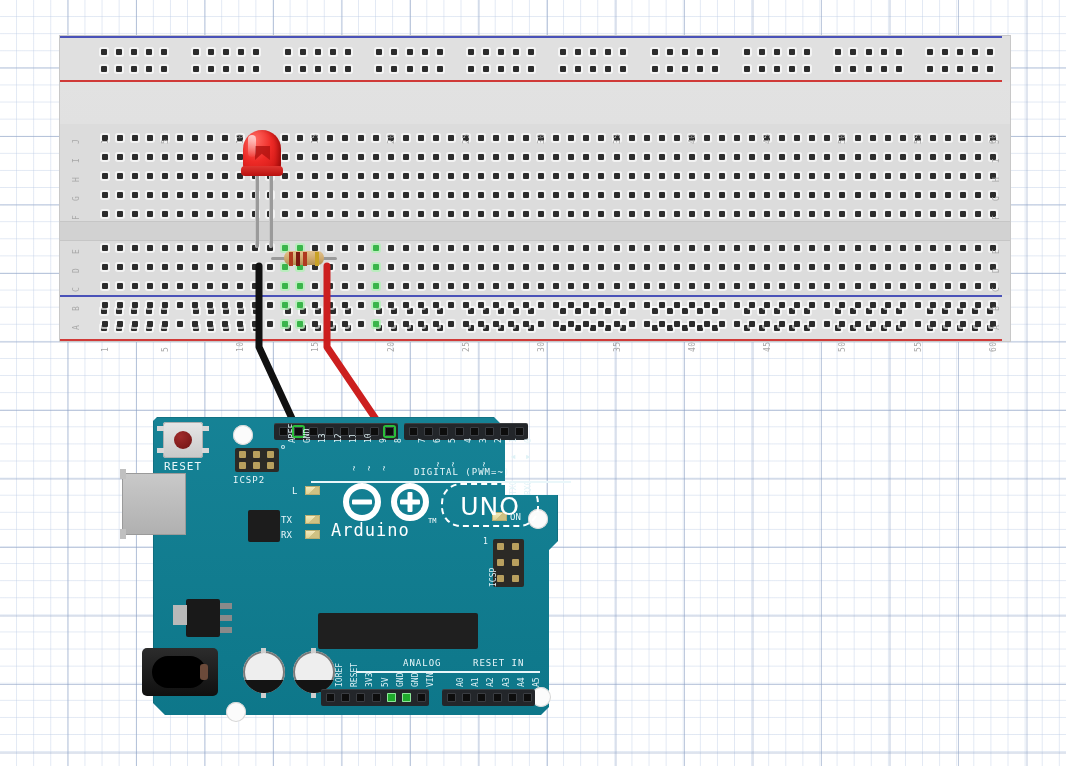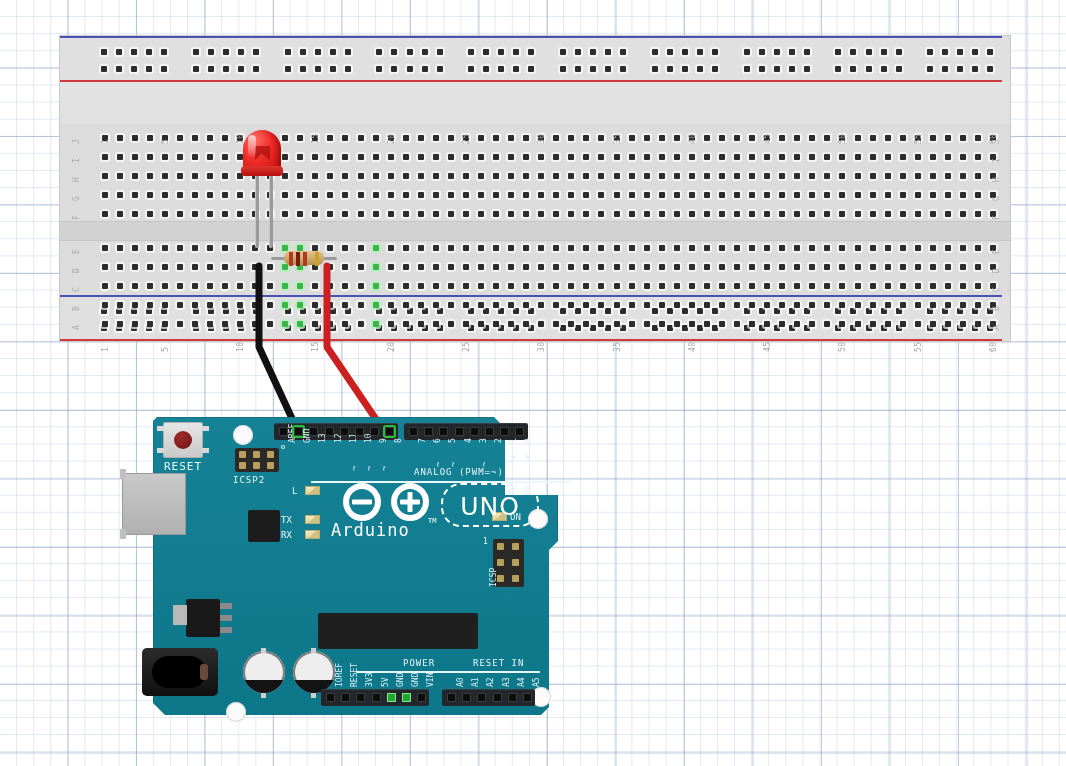--- a/index.html
+++ b/index.html
@@ -1173,38 +1173,38 @@
         <div class="plabel" style="left: 341px; top: 26px;">2</div>
         <div class="pin" style="left: 347.2px; top: 10px;"></div>
         <div class="plabel" style="left: 356.2px; top: 26px;">1</div>
         <div class="plabel" style="left: 356.2px; top: 42px; font-size: 7px;">▲</div>
         <div class="plabel" style="left: 356.2px; top: 78px; font-size: 8px;">TX0</div>
         <div class="pin" style="left: 362.4px; top: 10px;"></div>
         <div class="plabel" style="left: 371.4px; top: 26px;">0</div>
         <div class="plabel" style="left: 371.4px; top: 42px; font-size: 7px;">▼</div>
         <div class="plabel" style="left: 371.4px; top: 78px; font-size: 8px;">RX0</div>
         <div class="sectline" style="left: 158px; top: 64px; width: 260px;"></div>
-        <div class="sectlabel" style="left: 261px; top: 50px;">ANALOG  (PWM=~)</div>
+        <div class="sectlabel" style="left: 261px; top: 50px;">DIGITAL  (PWM=~)</div>
         <div class="hdr" style="left: 168px; top: 272px; width: 108.4px; height: 17px;"></div>
         <div class="pin" style="left: 173px; top: 276px;"></div>
         <div class="plabel" style="left: 182px; top: 270px;">IOREF</div>
         <div class="pin" style="left: 188.2px; top: 276px;"></div>
         <div class="plabel" style="left: 197.2px; top: 270px;">RESET</div>
         <div class="pin" style="left: 203.4px; top: 276px;"></div>
         <div class="plabel" style="left: 212.4px; top: 270px;">3V3</div>
         <div class="pin" style="left: 218.6px; top: 276px;"></div>
         <div class="plabel" style="left: 227.6px; top: 270px;">5V</div>
         <div class="pin green" style="left: 233.8px; top: 276px;"></div>
         <div class="plabel" style="left: 242.8px; top: 270px;">GND</div>
         <div class="pin green" style="left: 249px; top: 276px;"></div>
         <div class="plabel" style="left: 258px; top: 270px;">GND</div>
         <div class="pin" style="left: 264.2px; top: 276px;"></div>
         <div class="plabel" style="left: 273.2px; top: 270px;">VIN</div>
         <div class="sectline" style="left: 203px; top: 254px; width: 103px;"></div>
-        <div class="sectlabel" style="left: 250px; top: 241px;">POWER</div>
+        <div class="sectlabel" style="left: 250px; top: 241px;">ANALOG</div>
         <div class="hdr" style="left: 289px; top: 272px; width: 93.2px; height: 17px;"></div>
         <div class="pin" style="left: 294px; top: 276px;"></div>
         <div class="plabel" style="left: 303px; top: 270px;">A0</div>
         <div class="pin" style="left: 309.2px; top: 276px;"></div>
         <div class="plabel" style="left: 318.2px; top: 270px;">A1</div>
         <div class="pin" style="left: 324.4px; top: 276px;"></div>
         <div class="plabel" style="left: 333.4px; top: 270px;">A2</div>
         <div class="pin" style="left: 339.6px; top: 276px;"></div>
         <div class="plabel" style="left: 348.6px; top: 270px;">A3</div>
         <div class="pin" style="left: 354.8px; top: 276px;"></div>

